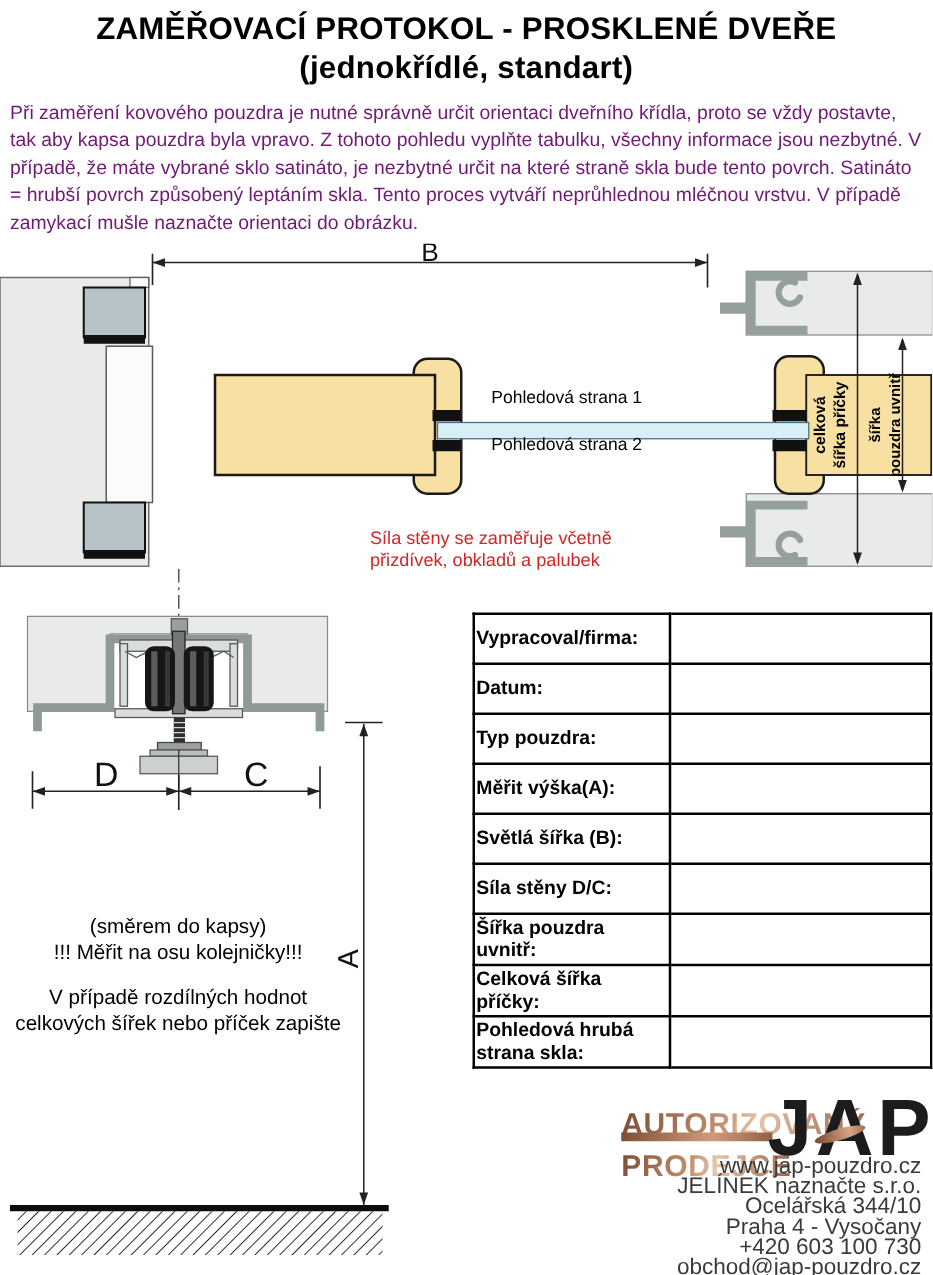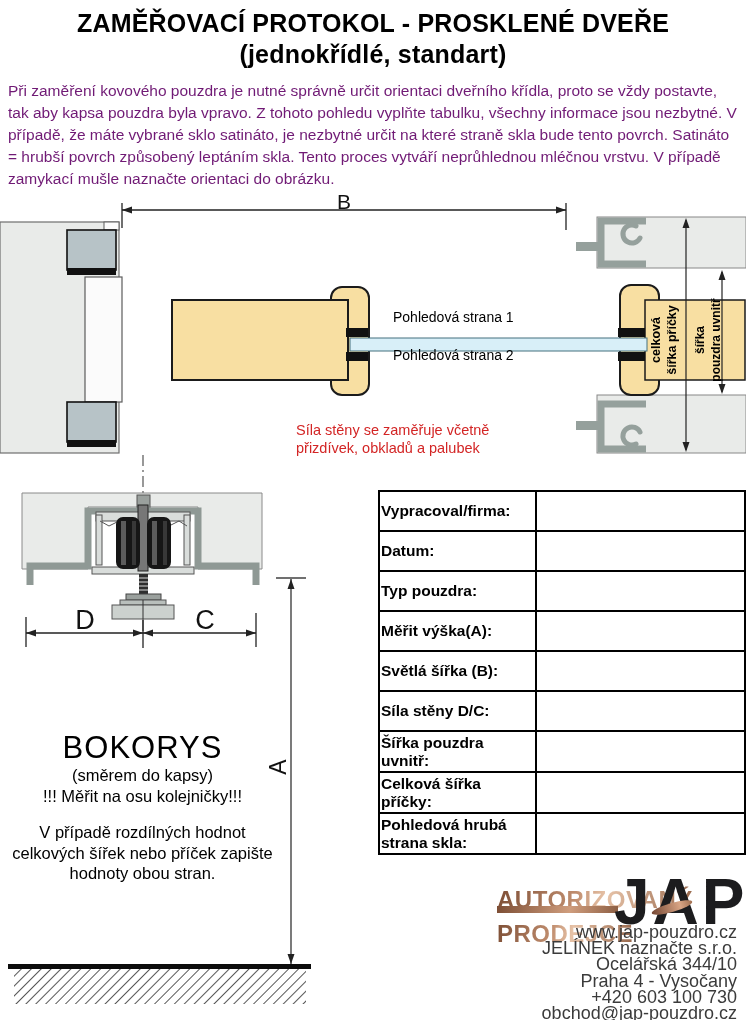--- a/index.html
+++ b/index.html
@@ -193,27 +193,25 @@
     <polygon points="291,124 287.5,134 294.5,134" fill="#222"></polygon>
     <polygon points="291,509 287.5,499 294.5,499" fill="#222"></polygon>
   </g>
   <text class="svg-label" x="279" y="319" transform="rotate(-90 279 312)" font-size="23" text-anchor="middle" fill="#111">A</text>
 
   <rect x="8" y="509" width="303" height="5" fill="#0c0c0c"></rect>
   <rect x="14" y="514" width="292" height="35" fill="url(#hatch)"></rect>
 </svg>
 
 <div class="bokorys">
-  <div class="head">BOKORYS</div>
   <div class="sub">(směrem do kapsy)</div>
   <div class="sub">!!! Měřit na osu kolejničky!!!</div>
   <div class="note">
     <div>V případě rozdílných hodnot</div>
     <div>celkových šířek nebo příček zapište</div>
-    <div>hodnoty obou stran.</div>
   </div>
 </div>
 
 <table class="protocol">
   <tbody>
     <tr>
       <td class="lbl">Vypracoval/firma:</td>
       <td class="val"></td>
     </tr>
     <tr>

